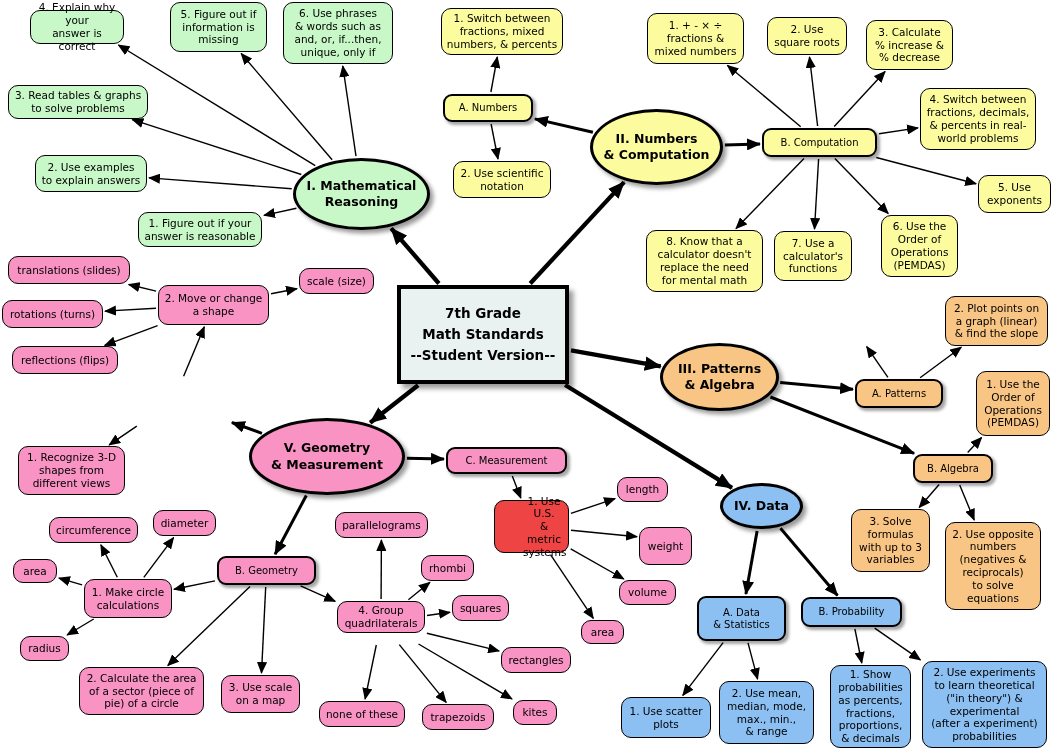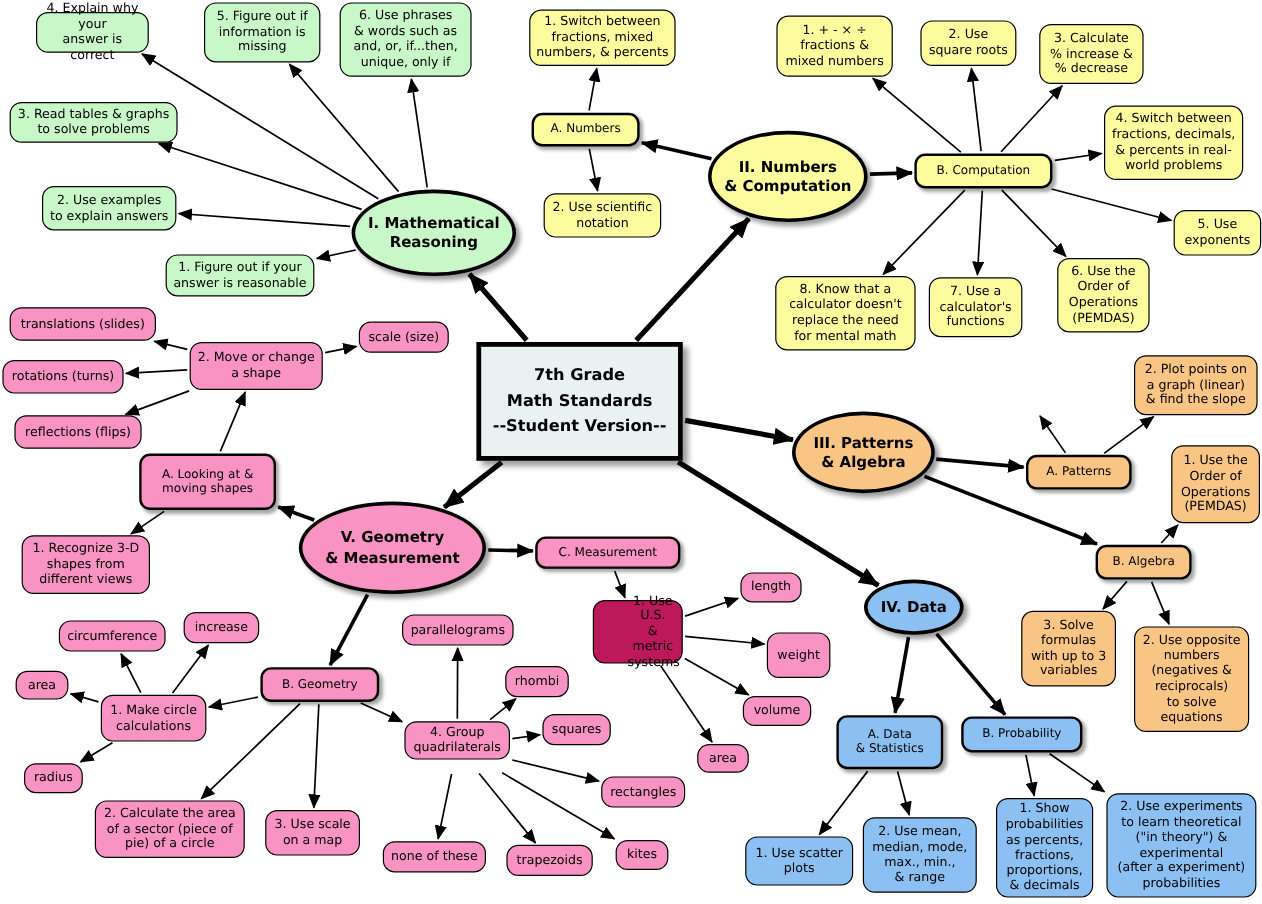--- a/index.html
+++ b/index.html
@@ -190,53 +190,51 @@
 proportions,
 &amp; decimals</span></div>
     <div class="node leaf" style="left: 922px; top: 661px; width: 125px; height: 87px; background: rgb(140, 192, 242);"><span class="lbl">2. Use experiments
 to learn theoretical
 ("in theory") &amp;
 experimental
 (after a experiment)
 probabilities</span></div>
     <div class="node ellipse" style="left: 249px; top: 418px; width: 156px; height: 77px; background: rgb(248, 147, 195);"><span class="lbl">V. Geometry
 &amp; Measurement</span></div>
-    <div class="node hub" style="left: 116px; top: 378px; width: 114px; height: 47px; background: rgb(248, 147, 195);"><span class="lbl">A. Looking at &amp;
-moving shapes</span></div>
     <div class="node leaf" style="left: 158px; top: 285px; width: 111px; height: 40px; background: rgb(248, 147, 195);"><span class="lbl">2. Move or change
 a shape</span></div>
     <div class="node leaf" style="left: 8px; top: 256px; width: 122px; height: 28px; background: rgb(248, 147, 195);"><span class="lbl">translations (slides)</span></div>
     <div class="node leaf" style="left: 2px; top: 300px; width: 101px; height: 28px; background: rgb(248, 147, 195);"><span class="lbl">rotations (turns)</span></div>
     <div class="node leaf" style="left: 12px; top: 346px; width: 106px; height: 28px; background: rgb(248, 147, 195);"><span class="lbl">reflections (flips)</span></div>
     <div class="node leaf" style="left: 299px; top: 268px; width: 75px; height: 26px; background: rgb(248, 147, 195);"><span class="lbl">scale (size)</span></div>
     <div class="node leaf" style="left: 18px; top: 446px; width: 107px; height: 49px; background: rgb(248, 147, 195);"><span class="lbl">1. Recognize 3-D
 shapes from
 different views</span></div>
     <div class="node hub" style="left: 217px; top: 556px; width: 99px; height: 29px; background: rgb(248, 147, 195);"><span class="lbl">B. Geometry</span></div>
     <div class="node leaf" style="left: 84px; top: 579px; width: 88px; height: 39px; background: rgb(248, 147, 195);"><span class="lbl">1. Make circle
 calculations</span></div>
     <div class="node leaf" style="left: 49px; top: 517px; width: 89px; height: 26px; background: rgb(248, 147, 195);"><span class="lbl">circumference</span></div>
-    <div class="node leaf" style="left: 153px; top: 510px; width: 63px; height: 26px; background: rgb(248, 147, 195);"><span class="lbl">increase</span></div>
+    <div class="node leaf" style="left: 153px; top: 510px; width: 63px; height: 26px; background: rgb(248, 147, 195);"><span class="lbl">diameter</span></div>
     <div class="node leaf" style="left: 13px; top: 559px; width: 44px; height: 24px; background: rgb(248, 147, 195);"><span class="lbl">area</span></div>
     <div class="node leaf" style="left: 20px; top: 636px; width: 49px; height: 25px; background: rgb(248, 147, 195);"><span class="lbl">radius</span></div>
     <div class="node leaf" style="left: 79px; top: 667px; width: 125px; height: 48px; background: rgb(248, 147, 195);"><span class="lbl">2. Calculate the area
 of a sector (piece of
 pie) of a circle</span></div>
     <div class="node leaf" style="left: 221px; top: 675px; width: 79px; height: 38px; background: rgb(248, 147, 195);"><span class="lbl">3. Use scale
 on a map</span></div>
     <div class="node leaf" style="left: 337px; top: 601px; width: 88px; height: 32px; background: rgb(248, 147, 195);"><span class="lbl">4. Group
 quadrilaterals</span></div>
     <div class="node leaf" style="left: 335px; top: 512px; width: 93px; height: 26px; background: rgb(248, 147, 195);"><span class="lbl">parallelograms</span></div>
     <div class="node leaf" style="left: 421px; top: 555px; width: 53px; height: 26px; background: rgb(248, 147, 195);"><span class="lbl">rhombi</span></div>
     <div class="node leaf" style="left: 452px; top: 595px; width: 57px; height: 26px; background: rgb(248, 147, 195);"><span class="lbl">squares</span></div>
     <div class="node leaf" style="left: 501px; top: 647px; width: 70px; height: 26px; background: rgb(248, 147, 195);"><span class="lbl">rectangles</span></div>
     <div class="node leaf" style="left: 422px; top: 704px; width: 72px; height: 26px; background: rgb(248, 147, 195);"><span class="lbl">trapezoids</span></div>
     <div class="node leaf" style="left: 513px; top: 700px; width: 44px; height: 25px; background: rgb(248, 147, 195);"><span class="lbl">kites</span></div>
     <div class="node leaf" style="left: 319px; top: 701px; width: 86px; height: 26px; background: rgb(248, 147, 195);"><span class="lbl">none of these</span></div>
     <div class="node hub" style="left: 446px; top: 447px; width: 121px; height: 27px; background: rgb(248, 147, 195);"><span class="lbl">C. Measurement</span></div>
-    <div class="node leaf" style="left: 494px; top: 500px; width: 75px; height: 53px; background: #be185d; padding-left: 28px;"><span class="lbl">1. Use U.S.
+    <div class="node leaf" style="left: 494px; top: 500px; width: 75px; height: 53px; background: #ef4444; padding-left: 28px;"><span class="lbl">1. Use U.S.
 &amp; metric
 systems</span></div>
     <div class="node leaf" style="left: 617px; top: 477px; width: 51px; height: 25px; background: rgb(248, 147, 195);"><span class="lbl">length</span></div>
     <div class="node leaf" style="left: 639px; top: 527px; width: 53px; height: 38px; background: rgb(248, 147, 195);"><span class="lbl">weight</span></div>
     <div class="node leaf" style="left: 619px; top: 580px; width: 57px; height: 25px; background: rgb(248, 147, 195);"><span class="lbl">volume</span></div>
     <div class="node leaf" style="left: 581px; top: 620px; width: 43px; height: 24px; background: rgb(248, 147, 195);"><span class="lbl">area</span></div>
   </div>
 
 </body></html>

